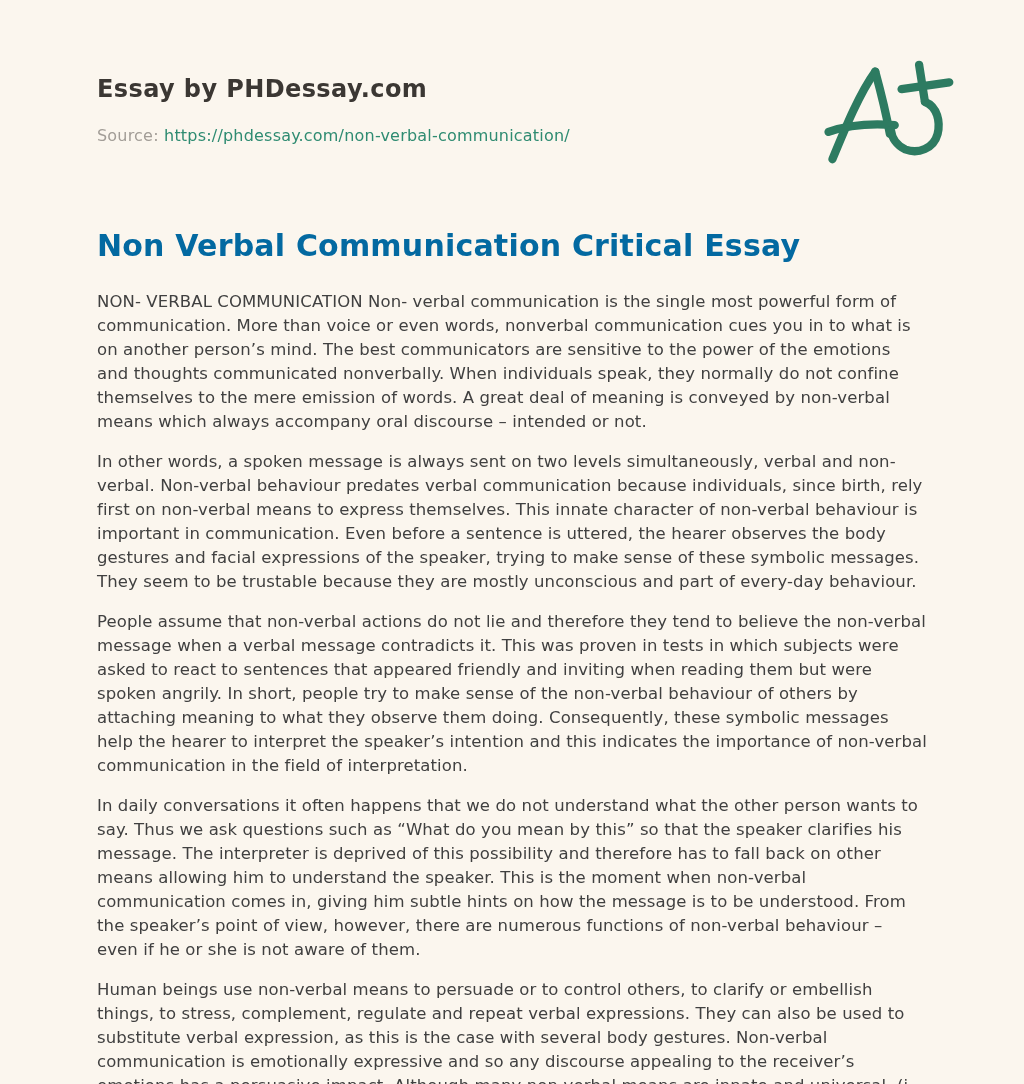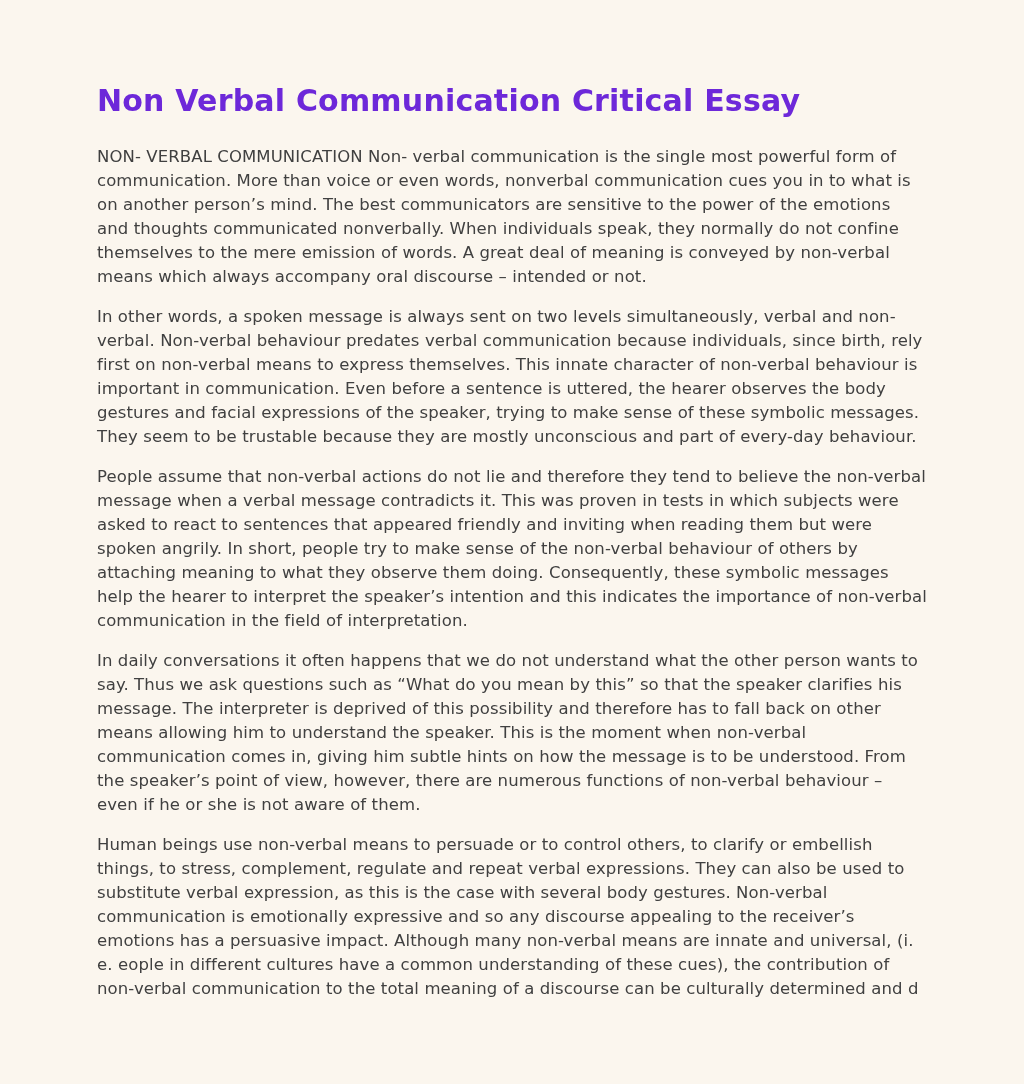--- a/index.html
+++ b/index.html
@@ -60,21 +60,21 @@
   .logo svg { width: 100%; height: 100%; }
 
   
   .article {
     margin-top: 84px;
   }
 
   .article-title {
     font-size: 30px;
     font-weight: 700;
-    color: #6d28d9;
+    color: #0369a1;
     letter-spacing: 0.2px;
     line-height: 1.1;
   }
 
   .article-body {
     margin-top: 28px;
   }
 
   .article-body p {
     font-size: 16.5px;
@@ -82,20 +82,47 @@
     letter-spacing: 0.1px;
     color: #404040;
     margin-bottom: 16px;
   }
 </style>
 </head>
 <body>
 
 <div class="page">
 
+  <div class="header">
+    <div class="byline">Essay by PHDessay.com</div>
+
+    <div class="source-line">
+      <span>Source:</span>
+      <a class="source-link" href="#">https://phdessay.com/non-verbal-communication/</a>
+    </div>
+
+    <div class="logo">
+      <svg viewBox="0 0 140 115" fill="none" xmlns="http://www.w3.org/2000/svg">
+        <g stroke="#2d7b61" stroke-width="8.5" stroke-linecap="round" fill="none">
+
+          <path d="M 16 106 C 30 72 44 38 60 16"></path>
+
+          <path d="M 60 16 C 66 38 71 58 75 80"></path>
+
+          <path d="M 12 78 C 32 71 55 69 80 71"></path>
+
+          <path d="M 111 47 C 124 52 127 68 124 80 C 120 95 104 101 91 96 C 82 92 77 84 76 76"></path>
+
+          <path d="M 105 9 C 107 22 109 35 111 47"></path>
+
+          <path d="M 87 34 L 136 27"></path>
+        </g>
+      </svg>
+    </div>
+  </div>
 
   <div class="article">
     <h1 class="article-title">Non Verbal Communication Critical Essay</h1>
 
     <div class="article-body">
       <p>NON- VERBAL COMMUNICATION Non- verbal communication is the single most powerful form of communication. More than voice or even words, nonverbal communication cues you in to what is on another person’s mind. The best communicators are sensitive to the power of the emotions and thoughts communicated nonverbally. When individuals speak, they normally do not confine themselves to the mere emission of words. A great deal of meaning is conveyed by non-verbal means which always accompany oral discourse – intended or not.</p>
       <p>In other words, a spoken message is always sent on two levels simultaneously, verbal and non-verbal. Non-verbal behaviour predates verbal communication because individuals, since birth, rely first on non-verbal means to express themselves. This innate character of non-verbal behaviour is important in communication. Even before a sentence is uttered, the hearer observes the body gestures and facial expressions of the speaker, trying to make sense of these symbolic messages. They seem to be trustable because they are mostly unconscious and part of every-day behaviour.</p>
       <p>People assume that non-verbal actions do not lie and therefore they tend to believe the non-verbal message when a verbal message contradicts it. This was proven in tests in which subjects were asked to react to sentences that appeared friendly and inviting when reading them but were spoken angrily. In short, people try to make sense of the non-verbal behaviour of others by attaching meaning to what they observe them doing. Consequently, these symbolic messages help the hearer to interpret the speaker’s intention and this indicates the importance of non-verbal communication in the field of interpretation.</p>
       <p>In daily conversations it often happens that we do not understand what the other person wants to say. Thus we ask questions such as “What do you mean by this” so that the speaker clarifies his message. The interpreter is deprived of this possibility and therefore has to fall back on other means allowing him to understand the speaker. This is the moment when non-verbal communication comes in, giving him subtle hints on how the message is to be understood. From the speaker’s point of view, however, there are numerous functions of non-verbal behaviour – even if he or she is not aware of them.</p>
       <p>Human beings use non-verbal means to persuade or to control others, to clarify or embellish things, to stress, complement, regulate and repeat verbal expressions. They can also be used to substitute verbal expression, as this is the case with several body gestures. Non-verbal communication is emotionally expressive and so any discourse appealing to the receiver’s emotions has a persuasive impact. Although many non-verbal means are innate and universal, (i. e. eople in different cultures have a common understanding of these cues), the contribution of non-verbal communication to the total meaning of a discourse can be culturally determined and d</p>

